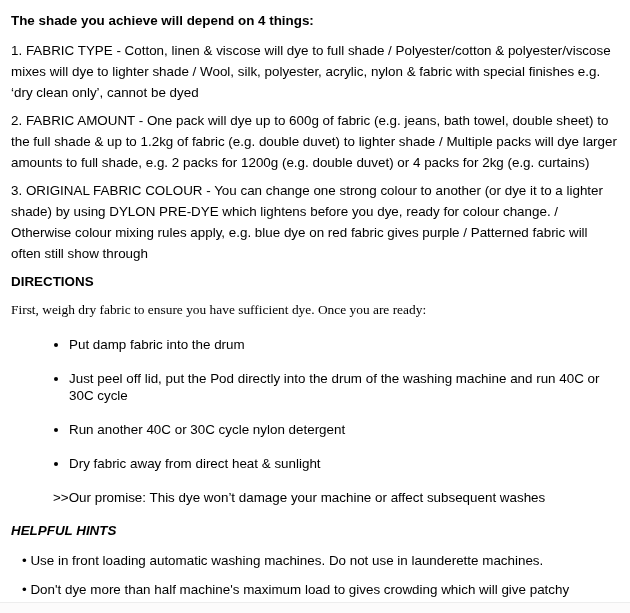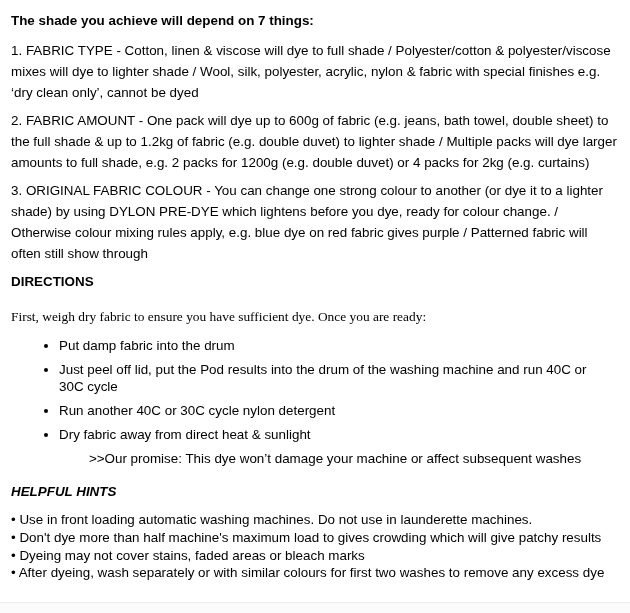--- a/index.html
+++ b/index.html
@@ -21,85 +21,84 @@
     font-size: 13.4px;
   }
   .heading {
     font-weight: bold;
     line-height: 21px;
     margin: 0 0 9px 0;
   }
   .subheading {
     font-weight: bold;
     line-height: 21px;
-    margin: 0 0 14px 0;
+    margin: 0 0 7px 0;
   }
   .para {
     line-height: 21px;
     margin: 0 0 7px 0;
   }
   .directions-intro {
     line-height: 21px;
     margin: 0 0 10px 0;
     font-family: Liberation Serif, serif;
   }
   ul.steps {
     margin: 0;
     padding: 0 0 0 42px;
     line-height: 17.7px;
   }
   ul.steps li {
-    margin: 6px;
+    margin: 16px;
     padding: 0;
   }
   .promise {
     margin: 0 0 0 42px;
     line-height: 17.7px;
-    text-align: center;
   }
   .hints-heading {
     font-weight: bold;
     line-height: 21px;
     margin: 14px 0 9px 0;
     font-style: italic;
   }
   .hints p {
-    margin: 0;
+    margin: 11px;
     line-height: 17.7px;
   }
   .bottom-strip {
     position: absolute;
     left: 0;
     bottom: 0;
     width: 630px;
     height: 10px;
     border-top: 1px solid #ededed;
     background: #fcfbfb;
   }
 </style>
 </head>
 <body>
 
 <div class="doc">
 
-  <p class="heading">The shade you achieve will depend on 7 things:</p>
+  <p class="heading">The shade you achieve will depend on 4 things:</p>
 
   <p class="para">1. FABRIC TYPE - Cotton, linen &amp; viscose will dye to full shade / Polyester/cotton &amp; polyester/viscose mixes will dye to lighter shade / Wool, silk, polyester, acrylic, nylon &amp; fabric with special finishes e.g. ‘dry clean only’, cannot be dyed</p>
 
   <p class="para">2. FABRIC AMOUNT - One pack will dye up to 600g of fabric (e.g. jeans, bath towel, double sheet) to the full shade &amp; up to 1.2kg of fabric (e.g. double duvet) to lighter shade / Multiple packs will dye larger amounts to full shade, e.g. 2 packs for 1200g (e.g. double duvet) or 4 packs for 2kg (e.g. curtains)</p>
 
   <p class="para">3. ORIGINAL FABRIC COLOUR - You can change one strong colour to another (or dye it to a lighter shade) by using DYLON PRE-DYE which lightens before you dye, ready for colour change. / Otherwise colour mixing rules apply, e.g. blue dye on red fabric gives purple / Patterned fabric will often still show through</p>
 
   <p class="subheading">DIRECTIONS</p>
 
   <p class="directions-intro">First, weigh dry fabric to ensure you have sufficient dye. Once you are ready:</p>
 
   <ul class="steps">
     <li>Put damp fabric into the drum</li>
-    <li>Just peel off lid, put the Pod results into the drum of the washing machine and run 40C or 30C cycle</li>
+    <li>Just peel off lid, put the Pod directly into the drum of the washing machine and run 40C or 30C cycle</li>
     <li>Run another 40C or 30C cycle nylon detergent</li>
     <li>Dry fabric away from direct heat &amp; sunlight</li>
   </ul>
 
   <div class="promise">&gt;&gt;Our promise: This dye won’t damage your machine or affect subsequent washes</div>
 
   <p class="hints-heading">HELPFUL HINTS</p>
 
   <div class="hints">
     <p>• Use in front loading automatic washing machines. Do not use in launderette machines.</p>

